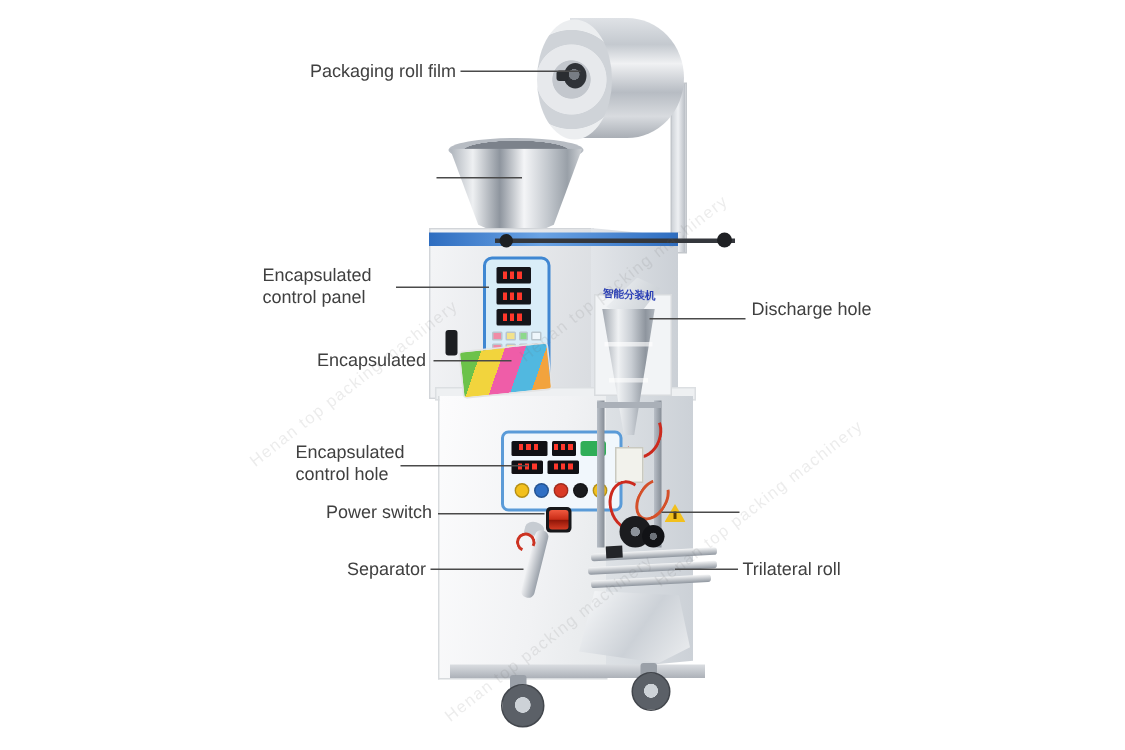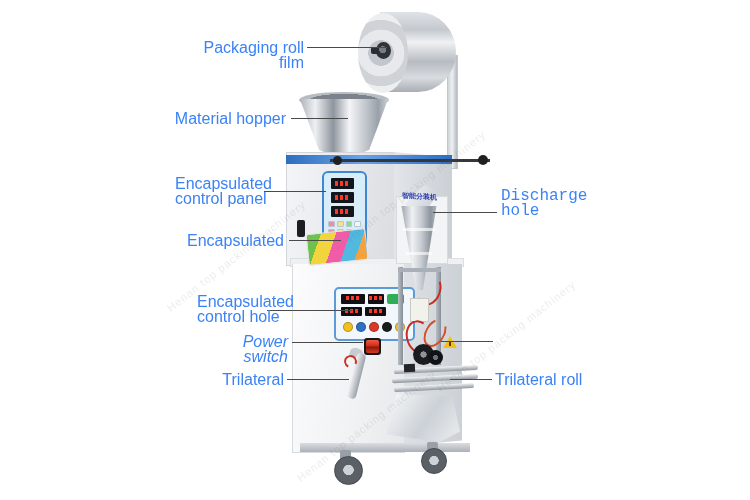--- a/index.html
+++ b/index.html
@@ -5,30 +5,30 @@
   html,body{margin:0;padding:0;background:#fff;}
   .stage{position:relative;width:750px;height:500px;background:#ffffff;overflow:hidden;
          font-family:"Liberation Sans",sans-serif;}
   .abs{position:absolute;}
 
   
   .wm{position:absolute;font-size:11px;color:rgba(110,110,110,0.13);white-space:nowrap;
       transform:rotate(-38deg);letter-spacing:1px;}
 
   
-  .lbl{position:absolute;font-size:16px;line-height:15px;color:#3b82f6;white-space:pre-line;}
+  .lbl{position:absolute;font-size:12px;line-height:15px;color:#404040;white-space:pre-line;}
   .ln{position:absolute;height:1px;background:#4a4a4a;}
   .lb1{left:178px;top:40px;width:126px;text-align:right;}
   .lb2{left:160px;top:111px;width:126px;text-align:right;}
   .lb3{left:175px;top:176px;width:104px;}
   .lb4{left:186px;top:233px;width:98px;text-align:right;}
   .lb5{left:197px;top:294px;width:104px;}
-  .lb6{left:196px;top:334px;width:92px;text-align:right;font-style:italic;}
+  .lb6{left:196px;top:334px;width:92px;text-align:right;}
   .lb7{left:196px;top:372px;width:88px;text-align:right;}
-  .rb1{left:501px;top:189px;width:120px;font-family:Liberation Mono, monospace;}
+  .rb1{left:501px;top:199px;width:120px;}
   .rb2{left:496px;top:326px;width:110px;}
   .rb3{left:495px;top:372px;width:110px;}
   .ln1{left:307px;top:47px;width:80px;}
   .ln2{left:291px;top:118px;width:57px;}
   .ln3{left:264px;top:191px;width:62px;}
   .ln4{left:289px;top:240px;width:52px;}
   .ln5{left:267px;top:310px;width:85px;}
   .ln6{left:292px;top:342px;width:71px;}
   .ln7{left:287px;top:379px;width:62px;}
   .ln8{left:433px;top:212px;width:64px;}
@@ -287,24 +287,23 @@
   <div class="ln ln3"></div>
   <div class="ln ln4"></div>
   <div class="ln ln5"></div>
   <div class="ln ln6"></div>
   <div class="ln ln7"></div>
   <div class="ln ln8"></div>
   <div class="ln ln9"></div>
   <div class="ln ln10"></div>
 
   <div class="lbl lb1">Packaging roll film</div>
-  <div class="lbl lb2">Material hopper</div>
   <div class="lbl lb3">Encapsulated
 control panel</div>
   <div class="lbl lb4">Encapsulated</div>
   <div class="lbl lb5">Encapsulated
 control hole</div>
   <div class="lbl lb6">Power switch</div>
-  <div class="lbl lb7">Trilateral</div>
+  <div class="lbl lb7">Separator</div>
   <div class="lbl rb1">Discharge hole</div>
   <div class="lbl rb3">Trilateral roll</div>
 
 </div>
 
 </body></html>

